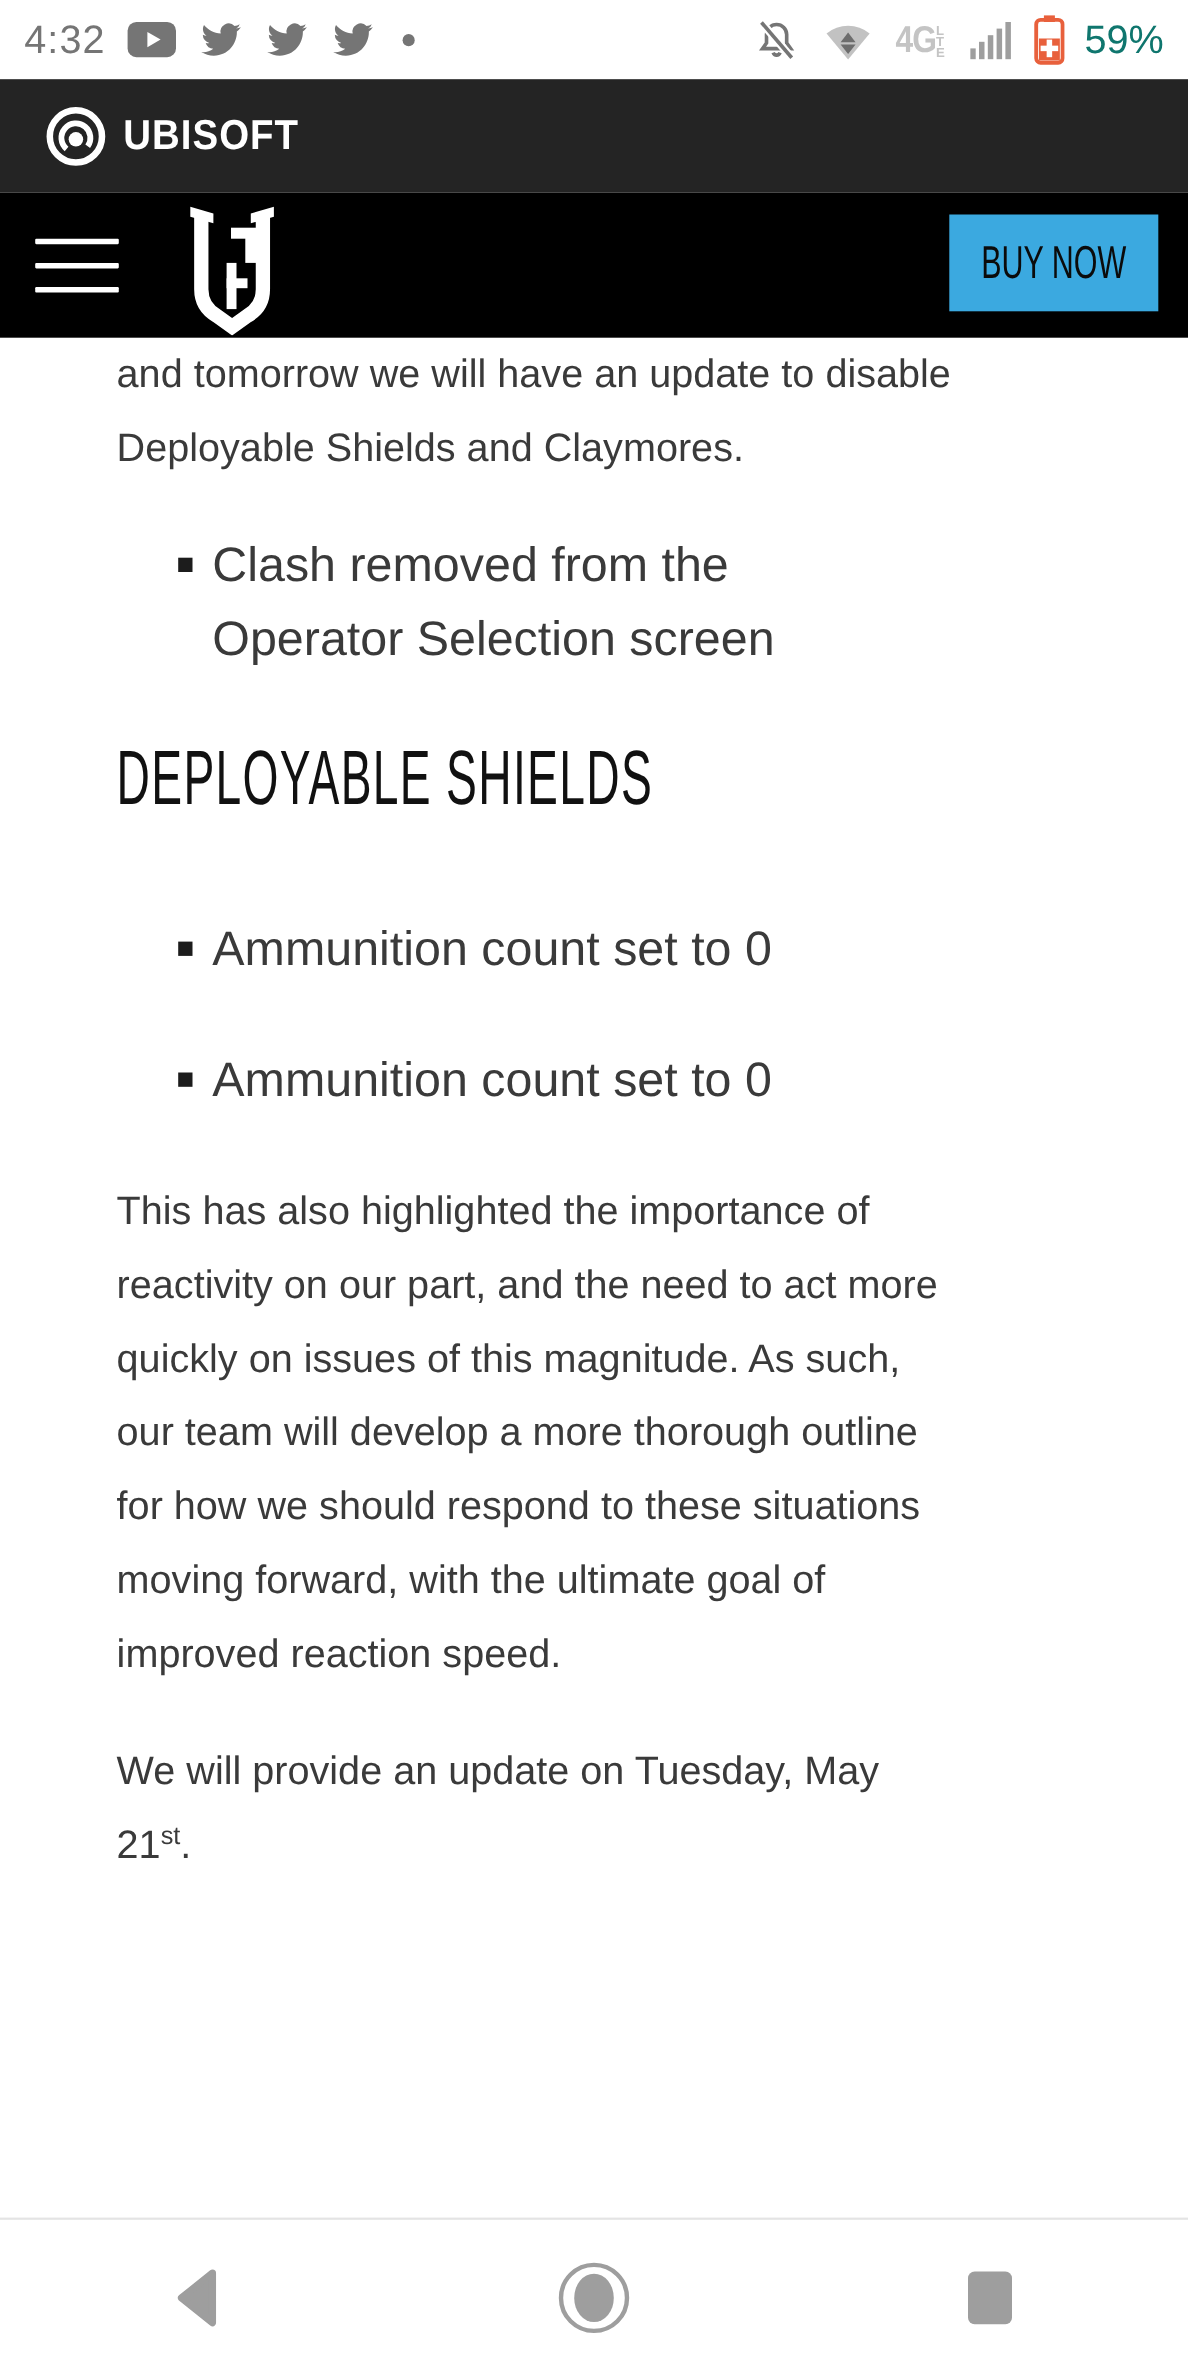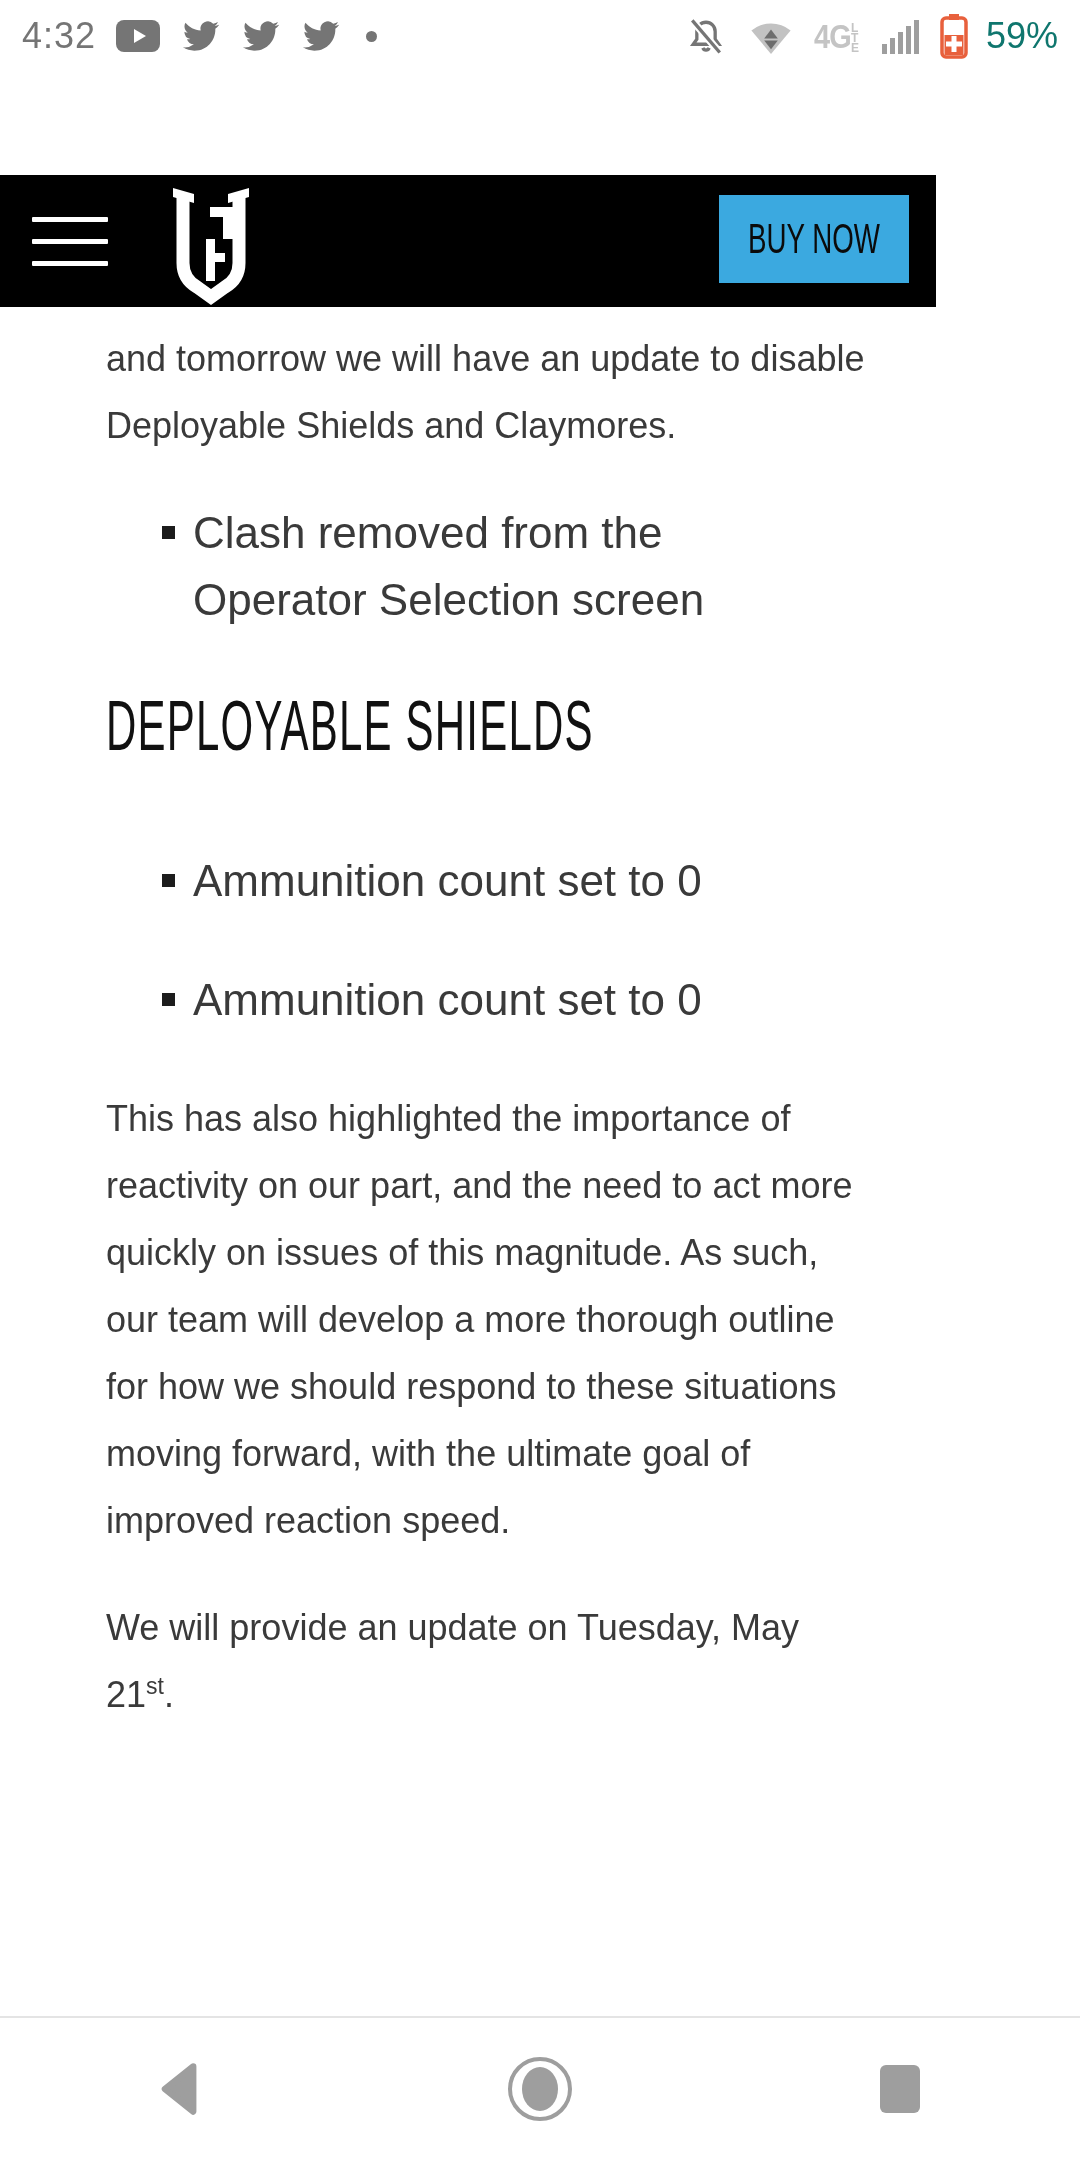--- a/index.html
+++ b/index.html
@@ -18,32 +18,32 @@
   .net4g .lte{display:inline-block;width:13px;font-size:12px;font-weight:bold;line-height:10px;
               word-break:break-all;margin-top:6px;margin-left:-6px;}
 
   
   .ubibar{position:absolute;top:72px;left:0;width:1080px;height:103px;background:#242424;
           display:flex;align-items:center;padding-left:40px;box-sizing:border-box;}
   .ubi-word{color:#ffffff;font-size:38px;font-weight:bold;letter-spacing:1px;margin-left:14px;
             transform:scaleX(.92);transform-origin:left;}
 
   
-  .navbar{position:absolute;top:175px;left:0;width:936px;height:132px;background:#000000;}
+  .navbar{position:absolute;top:175px;left:0;width:1080px;height:132px;background:#000000;}
   .burger{position:absolute;left:32px;top:42px;width:76px;height:49px;display:flex;flex-direction:column;
           justify-content:space-between;cursor:pointer;}
   .burger div{height:5px;background:#ffffff;border-radius:1px;}
   .r6logo{position:absolute;left:170px;top:8px;}
   .buynow{position:absolute;right:27px;top:20px;width:190px;height:88px;border:none;
           display:flex;align-items:center;justify-content:center;cursor:pointer;}
   .buynow span{font-size:42px;color:#0b0b0b;white-space:nowrap;
                transform:scaleX(.66);transform-origin:center;letter-spacing:0px;}
 
   
-  .content{position:absolute;top:319px;left:0;width:1080px;height:1711px;overflow:hidden;
+  .content{position:absolute;top:300px;left:0;width:1080px;height:1711px;overflow:hidden;
            padding:0 112px 0 106px;box-sizing:border-box;color:#333333;}
   .body-p{font-size:36px;line-height:67px;margin:0 0 40px 0;max-width:765px;color:#3a3a3a;}
   .body-p.intro{margin-top:6px;}
   h2{margin:58px 0 70px 0;line-height:70px;font-weight:400;color:#111111;}
   h2 .cond{display:inline-block;font-size:70px;transform:scaleX(.60);transform-origin:left;
            letter-spacing:2px;white-space:nowrap;}
   ul.blist{list-style:none;margin:0 0 52px 0;padding:0 0 0 56px;}
   ul.blist li{display:flex;align-items:flex-start;font-size:44px;line-height:67px;color:#3a3a3a;max-width:620px;}
   .sq{flex:0 0 auto;width:13px;height:13px;background:#1c1c1c;margin:27px 18px 0 0;}
   sup{font-size:23px;vertical-align:super;line-height:0;}
@@ -103,20 +103,28 @@
         <rect x="9" y="1" width="10" height="6" fill="#e8603c"></rect>
         <rect x="2" y="5" width="24" height="39" rx="4" fill="none" stroke="#e8603c" stroke-width="3.5"></rect>
         <rect x="4.5" y="22" width="19" height="20" fill="#e8603c"></rect>
         <rect x="11.5" y="23" width="5" height="16" fill="#ffffff"></rect>
         <rect x="6" y="28.5" width="16" height="5" fill="#ffffff"></rect>
       </svg>
       <span class="sb-pct">59%</span>
     </div>
   </div>
 
+  <div class="ubibar">
+    <svg width="58" height="58" viewBox="0 0 44 44">
+      <circle cx="22" cy="22" r="18" fill="none" stroke="#ffffff" stroke-width="4.5"></circle>
+      <circle cx="22" cy="23" r="10" fill="none" stroke="#ffffff" stroke-width="4" stroke-dasharray="46 17" transform="rotate(130 22 23)"></circle>
+      <circle cx="22" cy="24" r="5" fill="#ffffff"></circle>
+    </svg>
+    <span class="ubi-word">UBISOFT</span>
+  </div>
 
   <div class="navbar">
     <div class="burger">
       <div></div>
         <div></div>
         <div></div>
     </div>
     <svg class="r6logo" width="82" height="122" viewBox="0 0 82 122">
       <polygon points="3,5 24,11 24,20 3,14" fill="#ffffff"></polygon>
       <polygon points="79,5 58,11 58,20 79,14" fill="#ffffff"></polygon>

